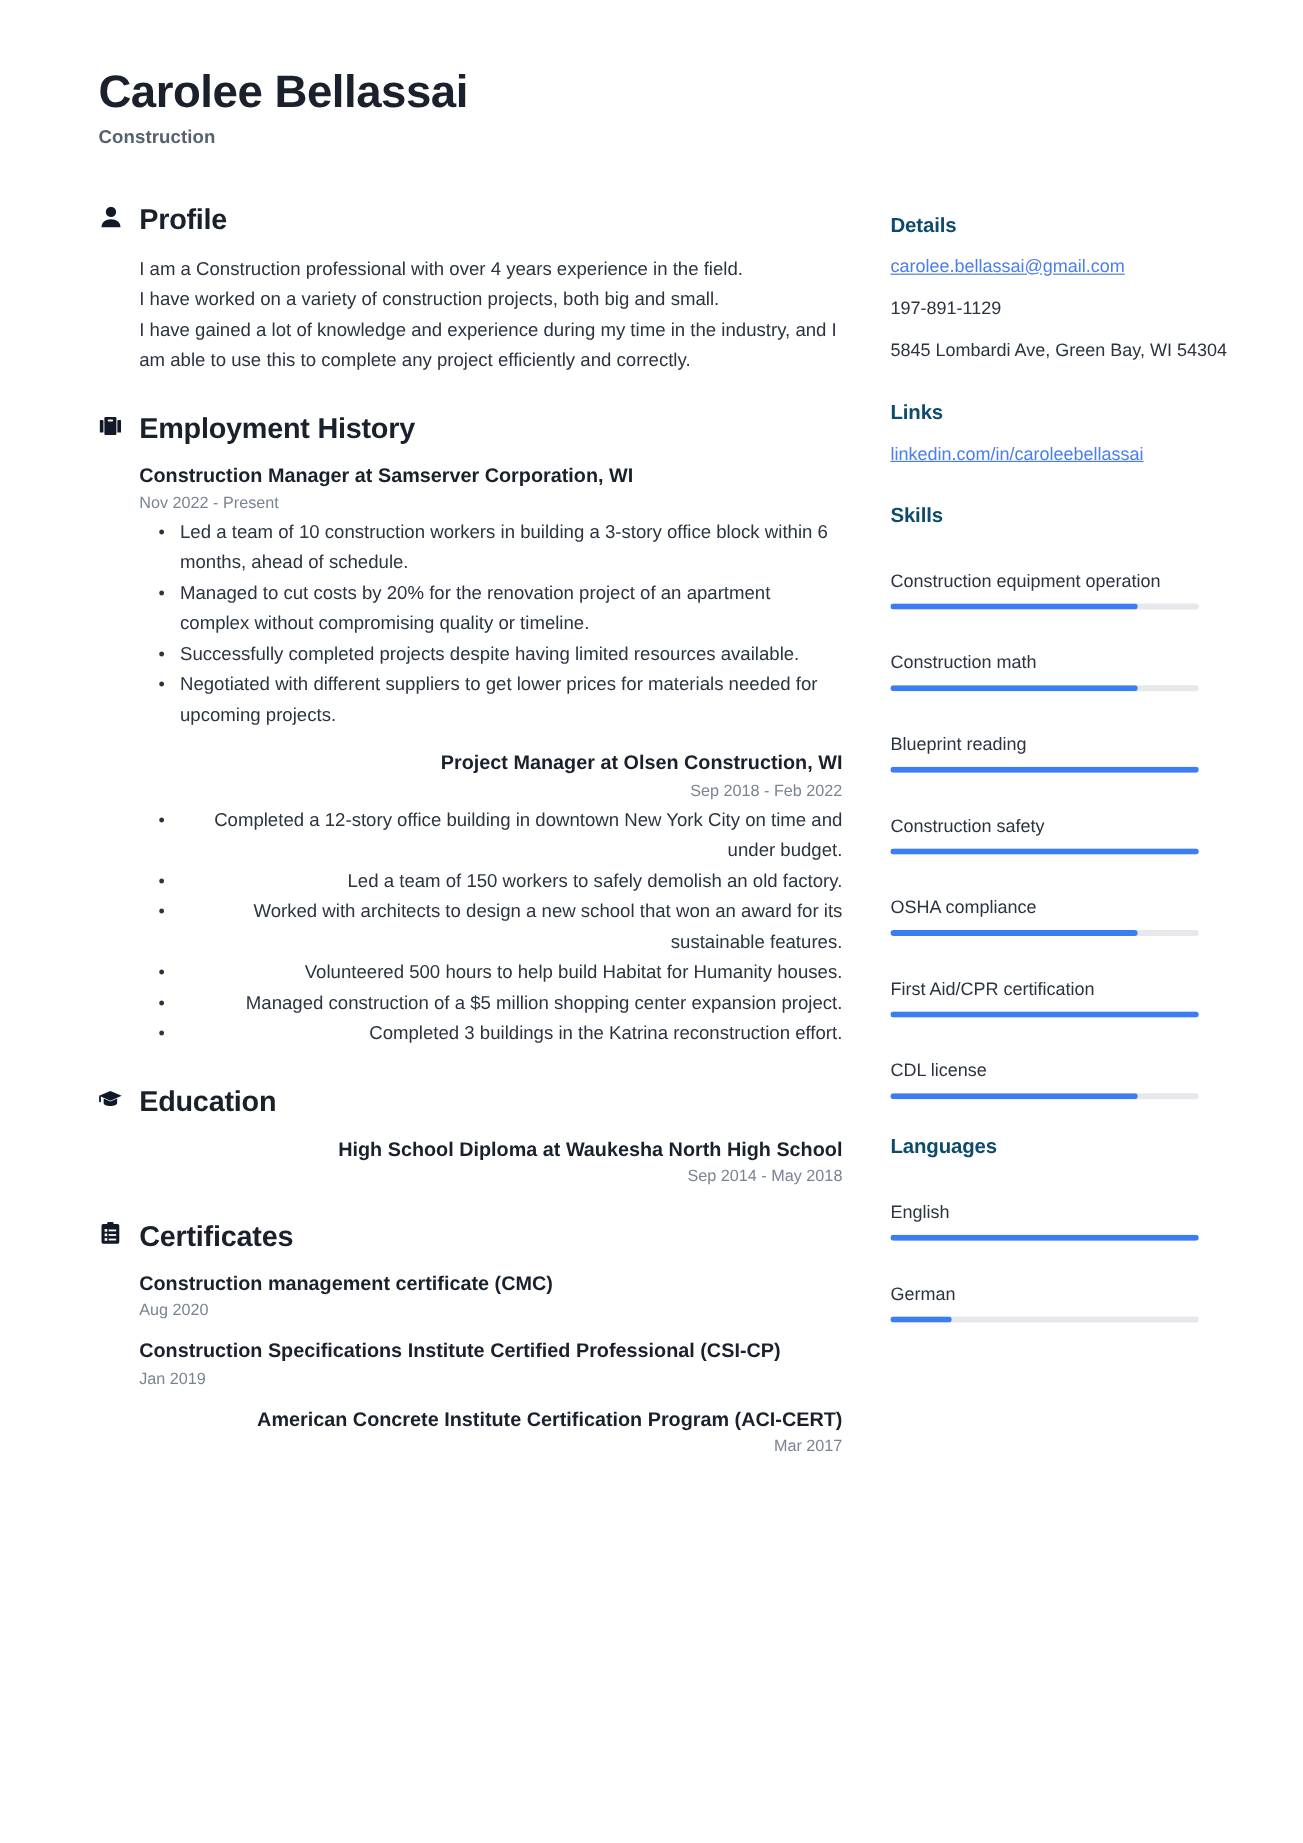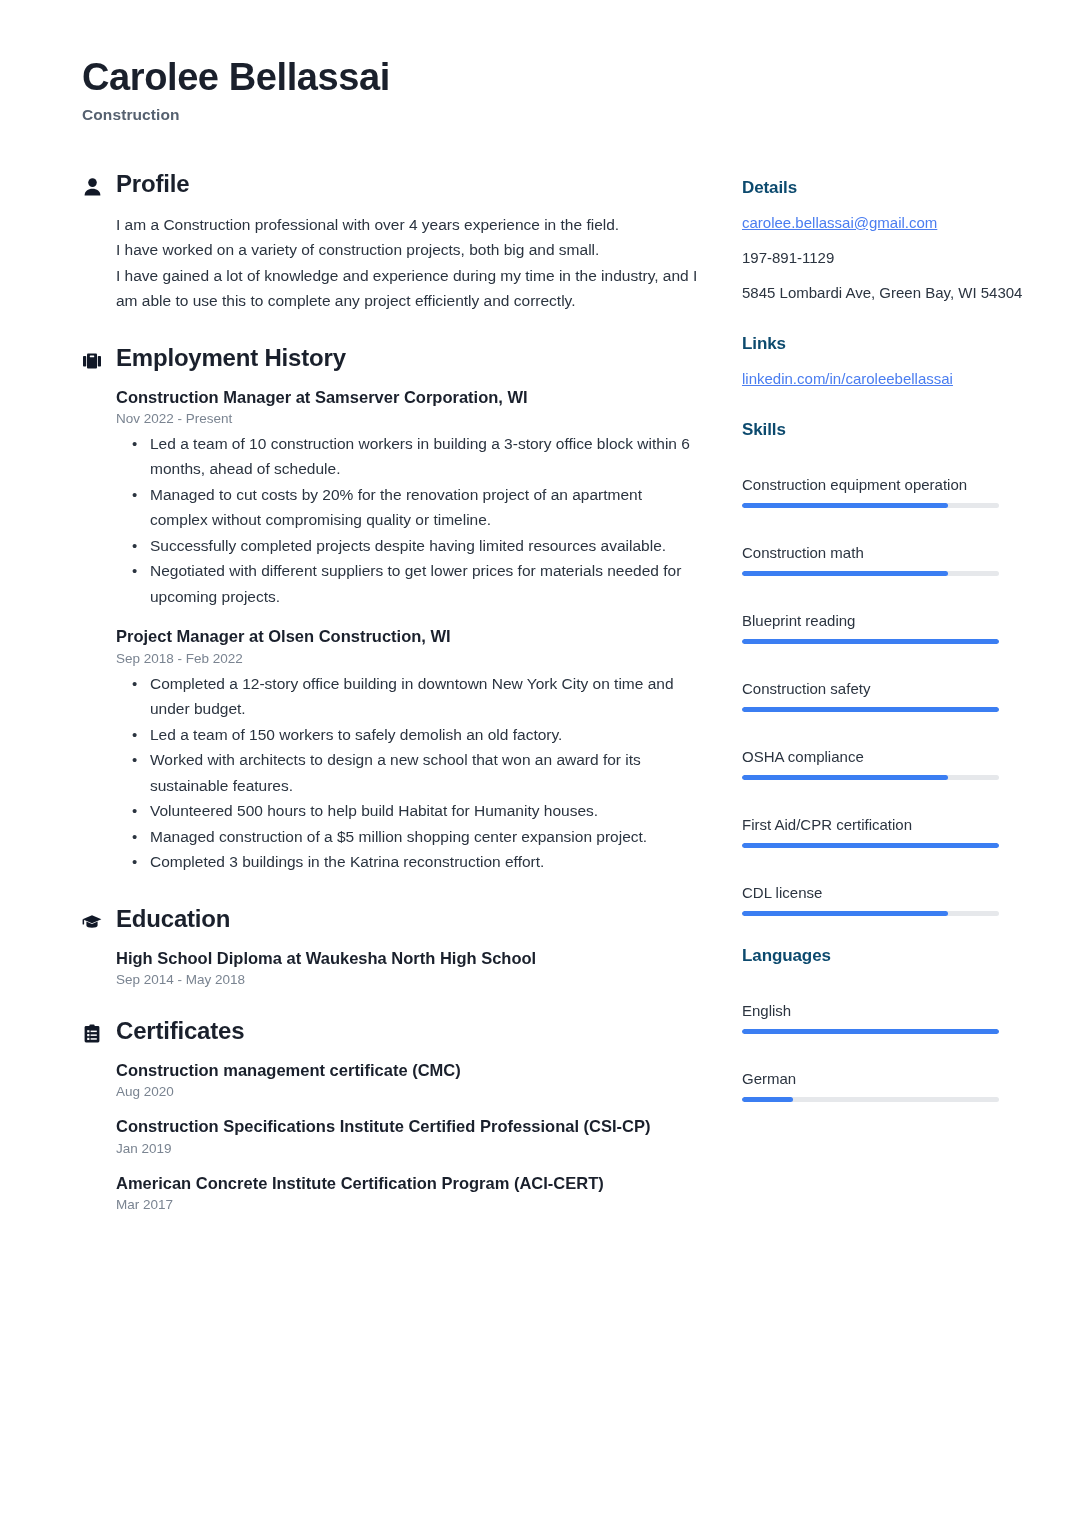--- a/index.html
+++ b/index.html
@@ -37,21 +37,21 @@
 
   
   .columns { display: flex; align-items: flex-start; }
   .main-col { width: 620px; flex: 0 0 620px; }
   .side-col { width: 300px; flex: 0 0 300px; margin-left: 40px; padding-top: 8px; }
 
   
   .section { margin-bottom: 30px; }
   .section-head {
     display: flex;
-    align-items: flex-end;
+    align-items: flex-start;
     gap: 14px;
     margin-bottom: 14px;
   }
   .section-icon {
     width: 20px;
     height: 22px;
     display: flex;
     align-items: center;
     justify-content: center;
     color: #111827;
@@ -68,21 +68,21 @@
   
   .body-block { padding-left: 34px; }
   .profile-line {
     font-size: 15.5px;
     line-height: 25.5px;
     color: #2b3440;
   }
 
   
   .entry { margin-bottom: 16px; }
-  .entry:last-child { margin-bottom: 0; }
+  .entry:last-child { margin-bottom: 0; text-align: right; }
   .entry-title {
     font-size: 16.5px;
     font-weight: 700;
     color: #1a202c;
     line-height: 1.35;
     margin-bottom: 3px;
   }
   .entry-date {
     font-size: 13.5px;
     color: #7a8491;

